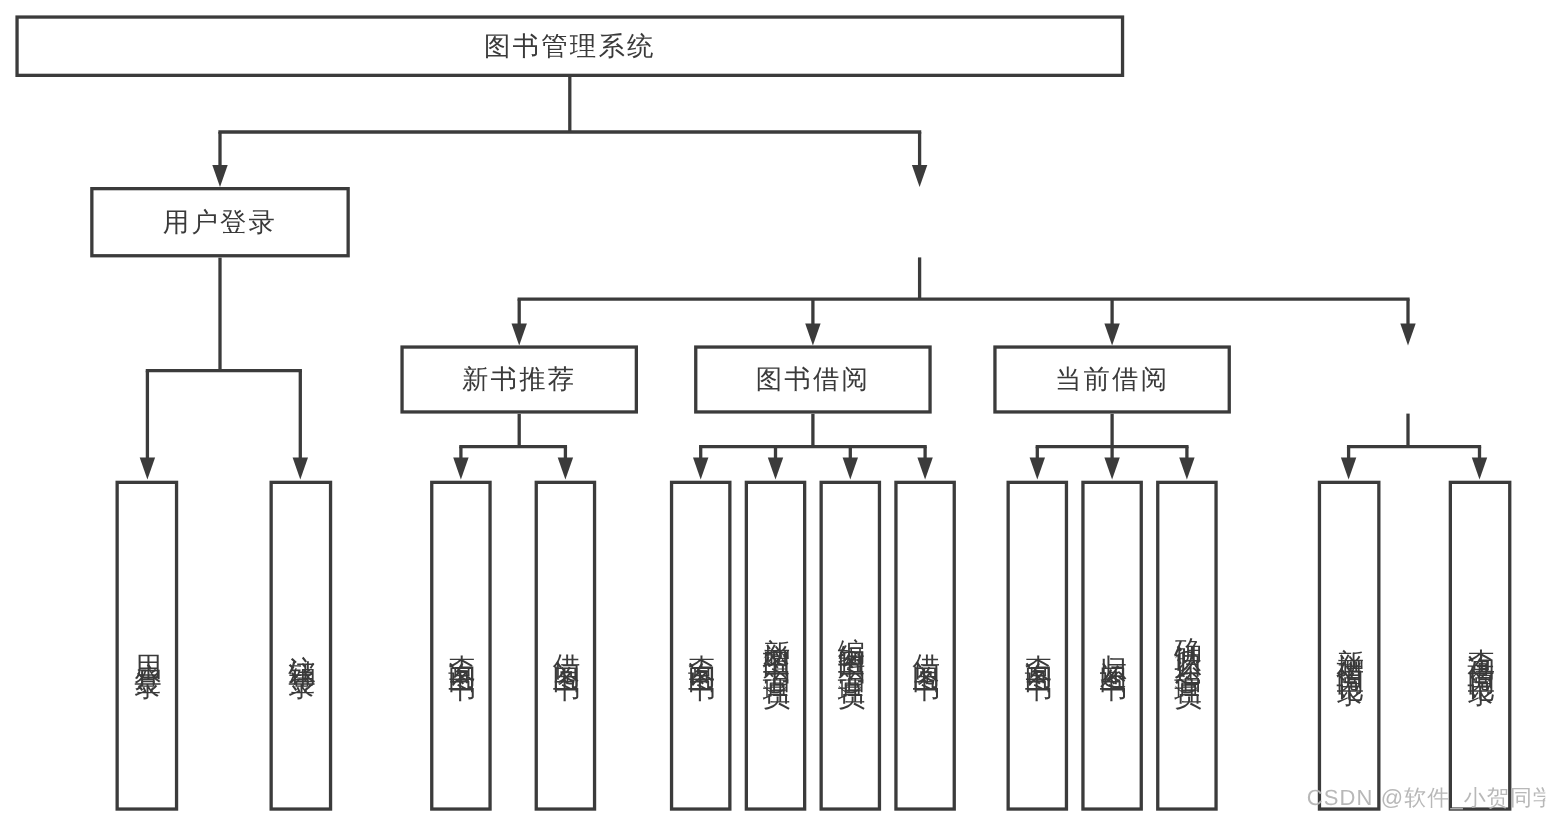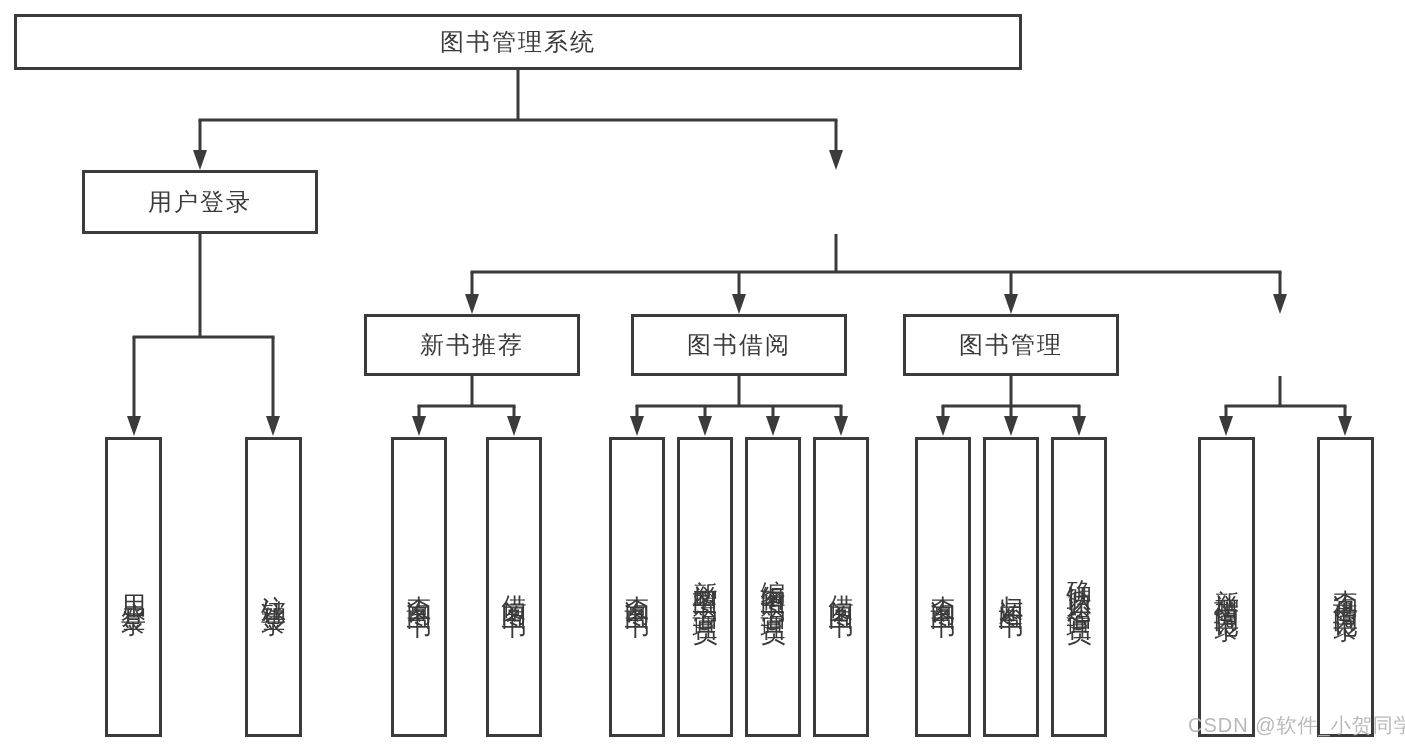--- a/index.html
+++ b/index.html
@@ -130,21 +130,21 @@
     <span>用户登录</span>
   </div>
 
   <div class="node h" style="left:364px; top:314px; width:216px; height:62px">
     <span>新书推荐</span>
   </div>
   <div class="node h" style="left:631px; top:314px; width:216px; height:62px">
     <span>图书借阅</span>
   </div>
   <div class="node h" style="left:903px; top:314px; width:216px; height:62px">
-    <span>图书管理</span>
+    <span>当前借阅</span>
   </div>
 
   <div class="node v" style="left:105px; top:437px; width:57px; height:300px">
     <span>用户登录</span>
   </div>
   <div class="node v" style="left:245px; top:437px; width:57px; height:300px">
     <span>注销登录</span>
   </div>
 
   <div class="node v" style="left:391px; top:437px; width:56px; height:300px">

